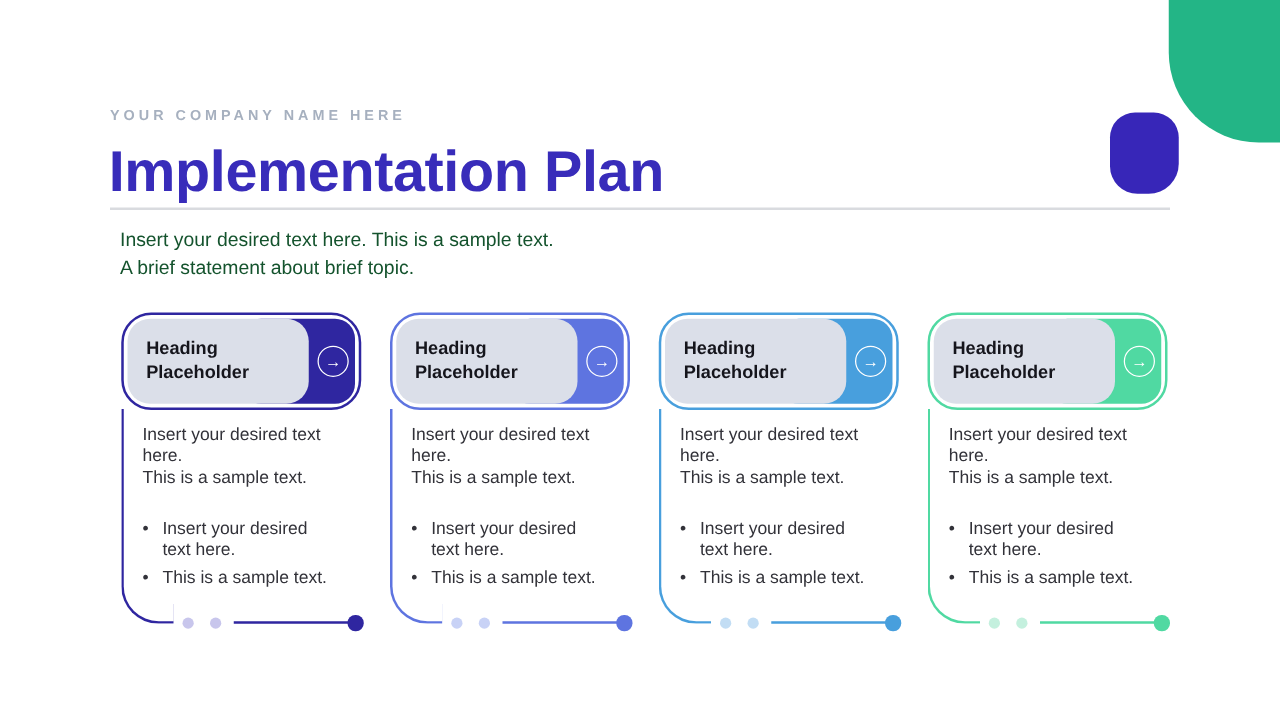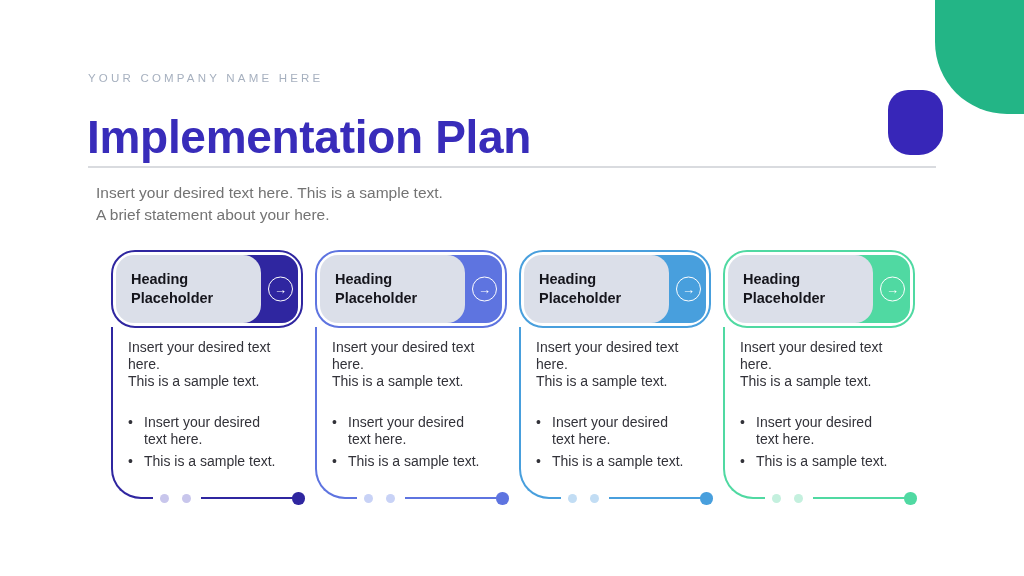--- a/index.html
+++ b/index.html
@@ -7,26 +7,26 @@
     position:relative;width:1024px;height:576px;background:#ffffff;overflow:hidden;
     font-family:"Liberation Sans",sans-serif;
     --title:#382cba; --company-name:#a6b0bf; --divider:#d9dbdf;
     --corner-green:#23b586; --corner-blue:#3726b8;
     --heading-pill-bg:#dbdfe9; --body-text:#323239;
   }
   
   .corner-green{position:absolute;top:0;right:0;width:89px;height:114px;background:var(--corner-green);border-radius:0 0 0 72px;}
   .corner-blue{position:absolute;left:888px;top:90px;width:55px;height:65px;background:var(--corner-blue);border-radius:20px 20px 24px 22px;}
   
-  .company{position:absolute;left:88px;top:72px;font-size:11.5px;font-weight:400;letter-spacing:3.2px;color:var(--company-name);}
+  .company{position:absolute;left:88px;top:87px;font-size:11.5px;font-weight:700;letter-spacing:3.2px;color:var(--company-name);}
   .title{position:absolute;left:87px;top:110px;margin:0;font-size:46px;font-weight:700;color:var(--title);letter-spacing:-0.3px;}
   .divider{position:absolute;left:88px;top:166px;width:848px;height:1.5px;background:var(--divider);}
-  .subtitle{position:absolute;left:96px;top:182px;font-size:15.5px;line-height:22px;color:#737373;}
-  
-  .cards{position:absolute;left:111px;top:250px;display:flex;gap:12px;justify-content:center;}
+  .subtitle{position:absolute;left:96px;top:182px;font-size:15.5px;line-height:22px;color:#14532d;}
+  
+  .cards{position:absolute;left:97px;top:250px;display:flex;gap:23px;justify-content:center;}
   .card{position:relative;width:192px;height:258px;}
   .card-header{position:relative;height:78px;border:2.5px solid var(--c);border-radius:24px;background:#fff;box-sizing:border-box;overflow:hidden;}
   .accent-block{position:absolute;top:3px;bottom:3px;right:3px;left:50%;background:var(--c);border-radius:16px;}
   .pill{position:absolute;top:3px;left:3px;bottom:3px;width:145px;background:var(--heading-pill-bg);border-radius:18px;display:flex;flex-direction:column;justify-content:center;padding-left:15px;box-sizing:border-box;}
   .pill-line{font-size:14.5px;font-weight:700;color:#15151c;line-height:19px;}
   .arrow-circle{position:absolute;right:8px;top:50%;transform:translateY(-50%);width:25px;height:25px;border:1.7px solid #fff;border-radius:50%;display:flex;align-items:center;justify-content:center;box-sizing:border-box;}
   .arrow-glyph{color:#fff;font-size:13px;line-height:1;margin-top:-1px;}
   .card-body{position:absolute;left:17px;top:89px;width:172px;color:var(--body-text);font-size:14px;line-height:17px;}
   .bullets{margin-top:24px;}
   .bullet{display:flex;margin-top:0;}
@@ -46,21 +46,21 @@
 <div class="slide" style="--title: #382cba; --company-name: #a6b0bf; --divider: #d9dbdf; --corner-green: #23b586; --corner-blue: #3726b8; --heading-pill-bg: #dbdfe9; --body-text: #323239;">
 
   <div class="corner-green"></div>
   <div class="corner-blue"></div>
 
   <div class="company">YOUR COMPANY NAME HERE</div>
   <h1 class="title">Implementation Plan</h1>
   <div class="divider"></div>
   <div class="subtitle">
     <div>Insert your desired text here. This is a sample text.</div>
-    <div>A brief statement about your here.</div>
+    <div>A brief statement about brief topic.</div>
   </div>
 
   <div class="cards">
 
     <div class="card" style="--c: #2f26a0; --cl: #c8c6ec;">
       <div class="card-header">
         <div class="accent-block"></div>
         <div class="pill">
           <div class="pill-line">Heading</div>
           <div class="pill-line">Placeholder</div>

